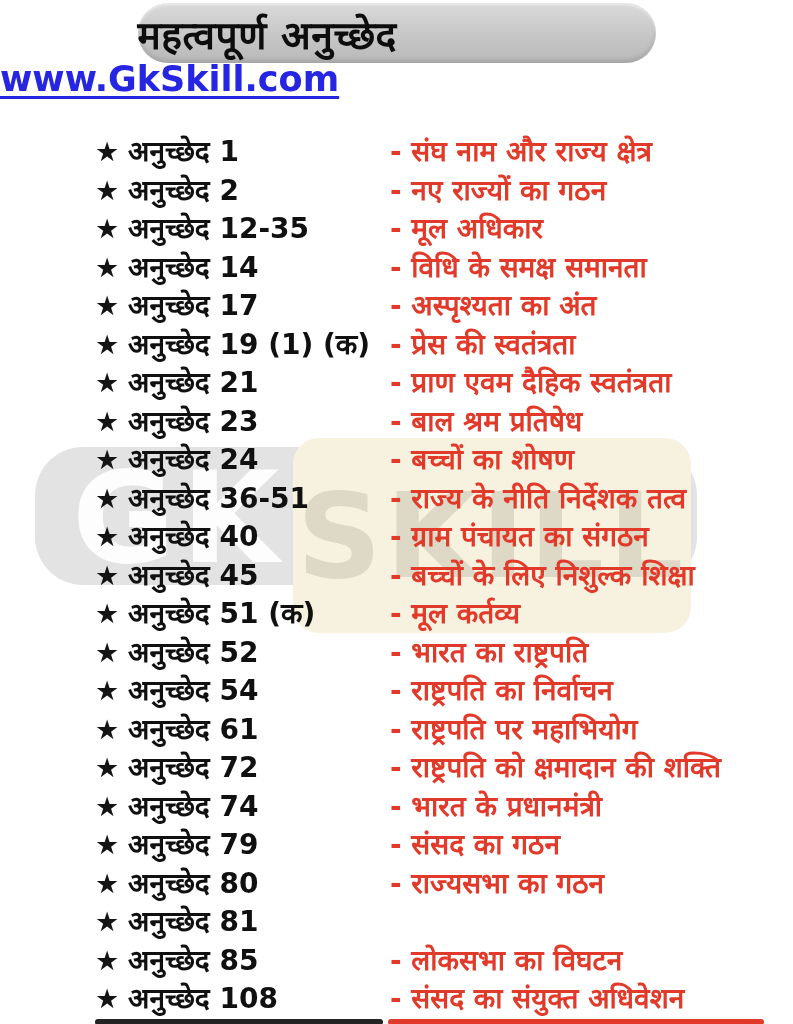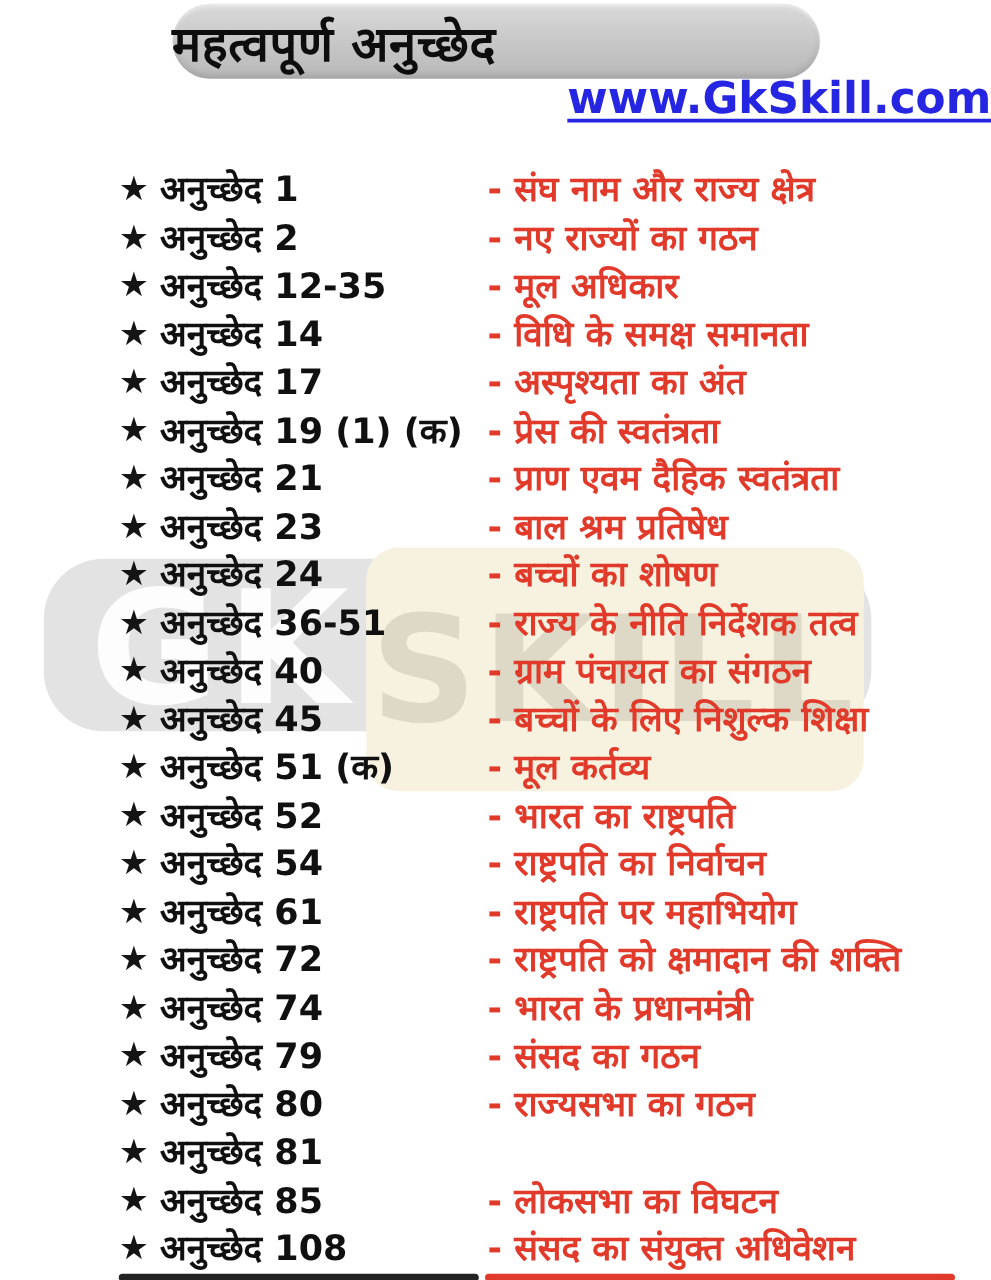--- a/index.html
+++ b/index.html
@@ -27,21 +27,21 @@
     font-weight: bold;
     color: #0d0d0d;
     letter-spacing: 0.5px;
   }
 
   
   .site-link {
     position: absolute;
     top: 59px; left: 0;
     width: 100%;
-    text-align: right;
+    text-align: left;
     font-size: 35px;
     font-weight: bold;
     color: #2525e2;
     text-decoration: underline;
     text-decoration-thickness: 3px;
     text-underline-offset: 5px;
     cursor: pointer;
   }
 
   

